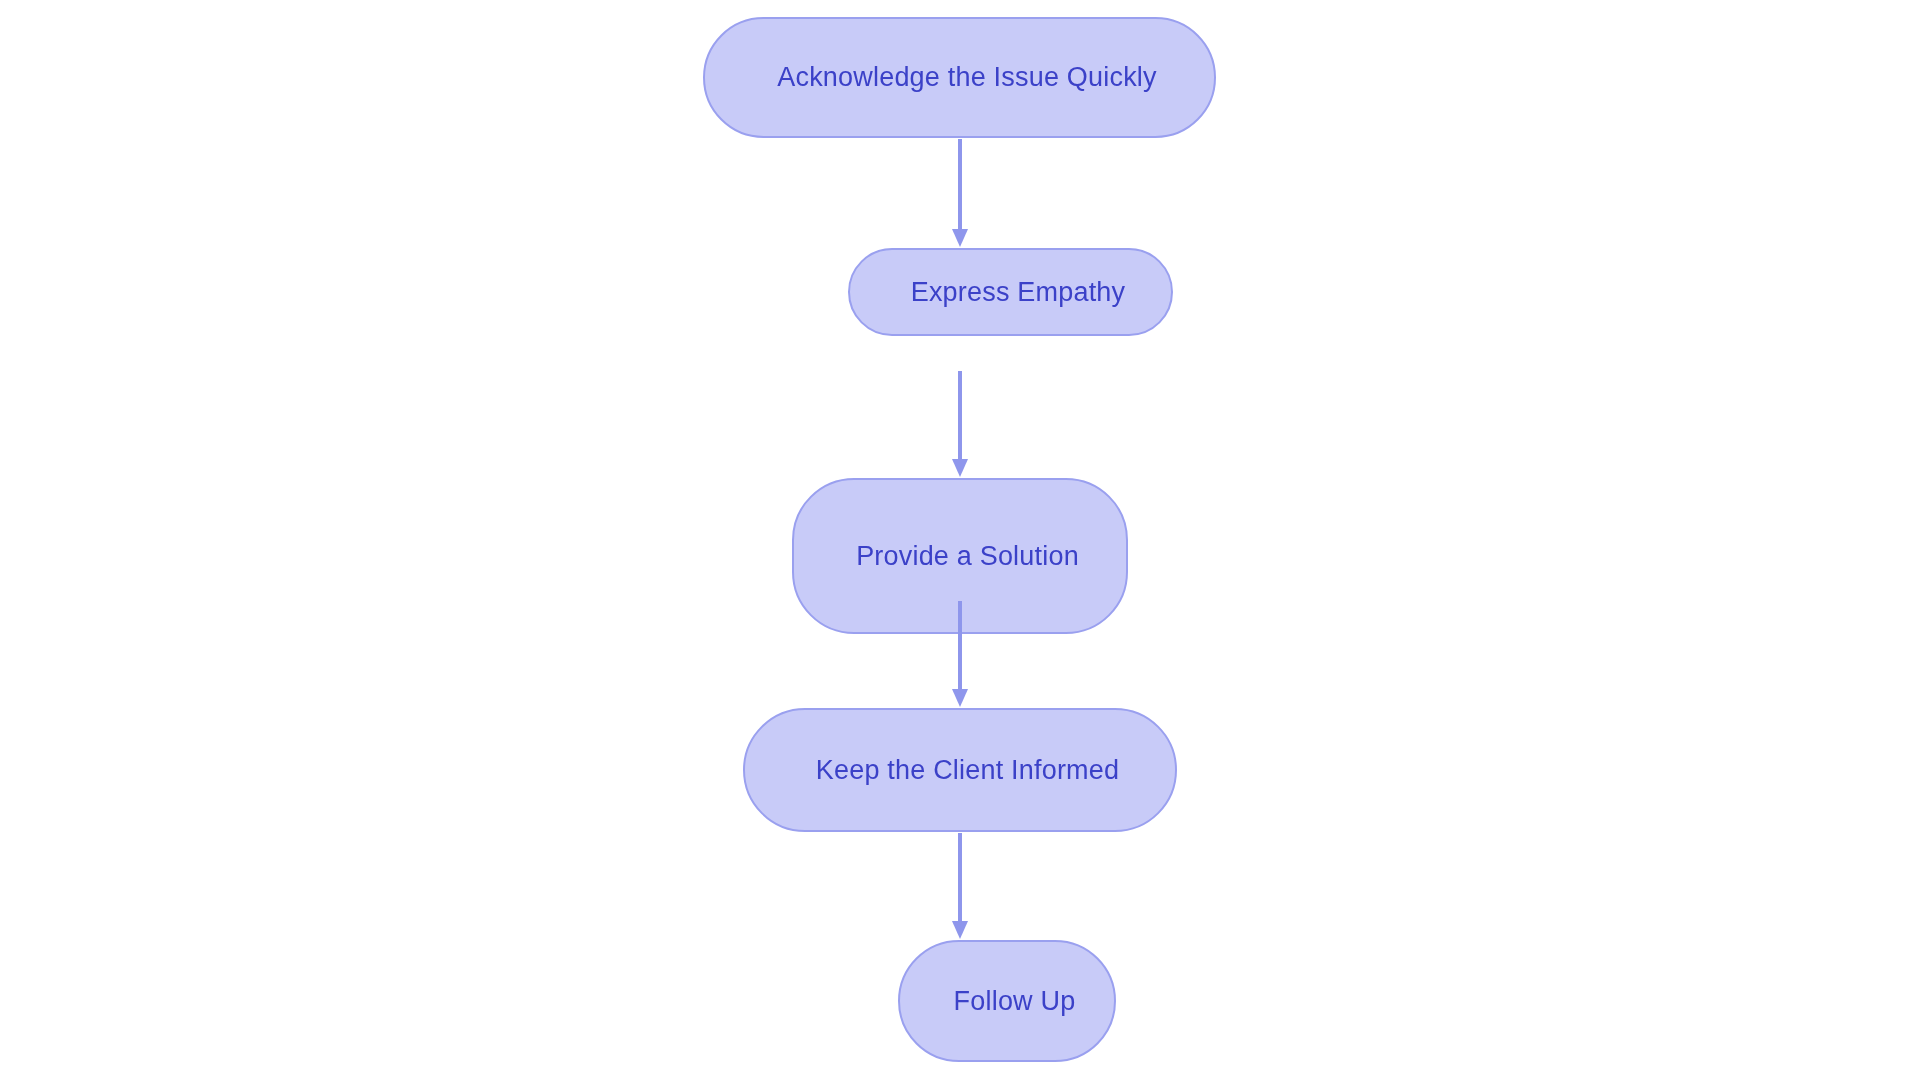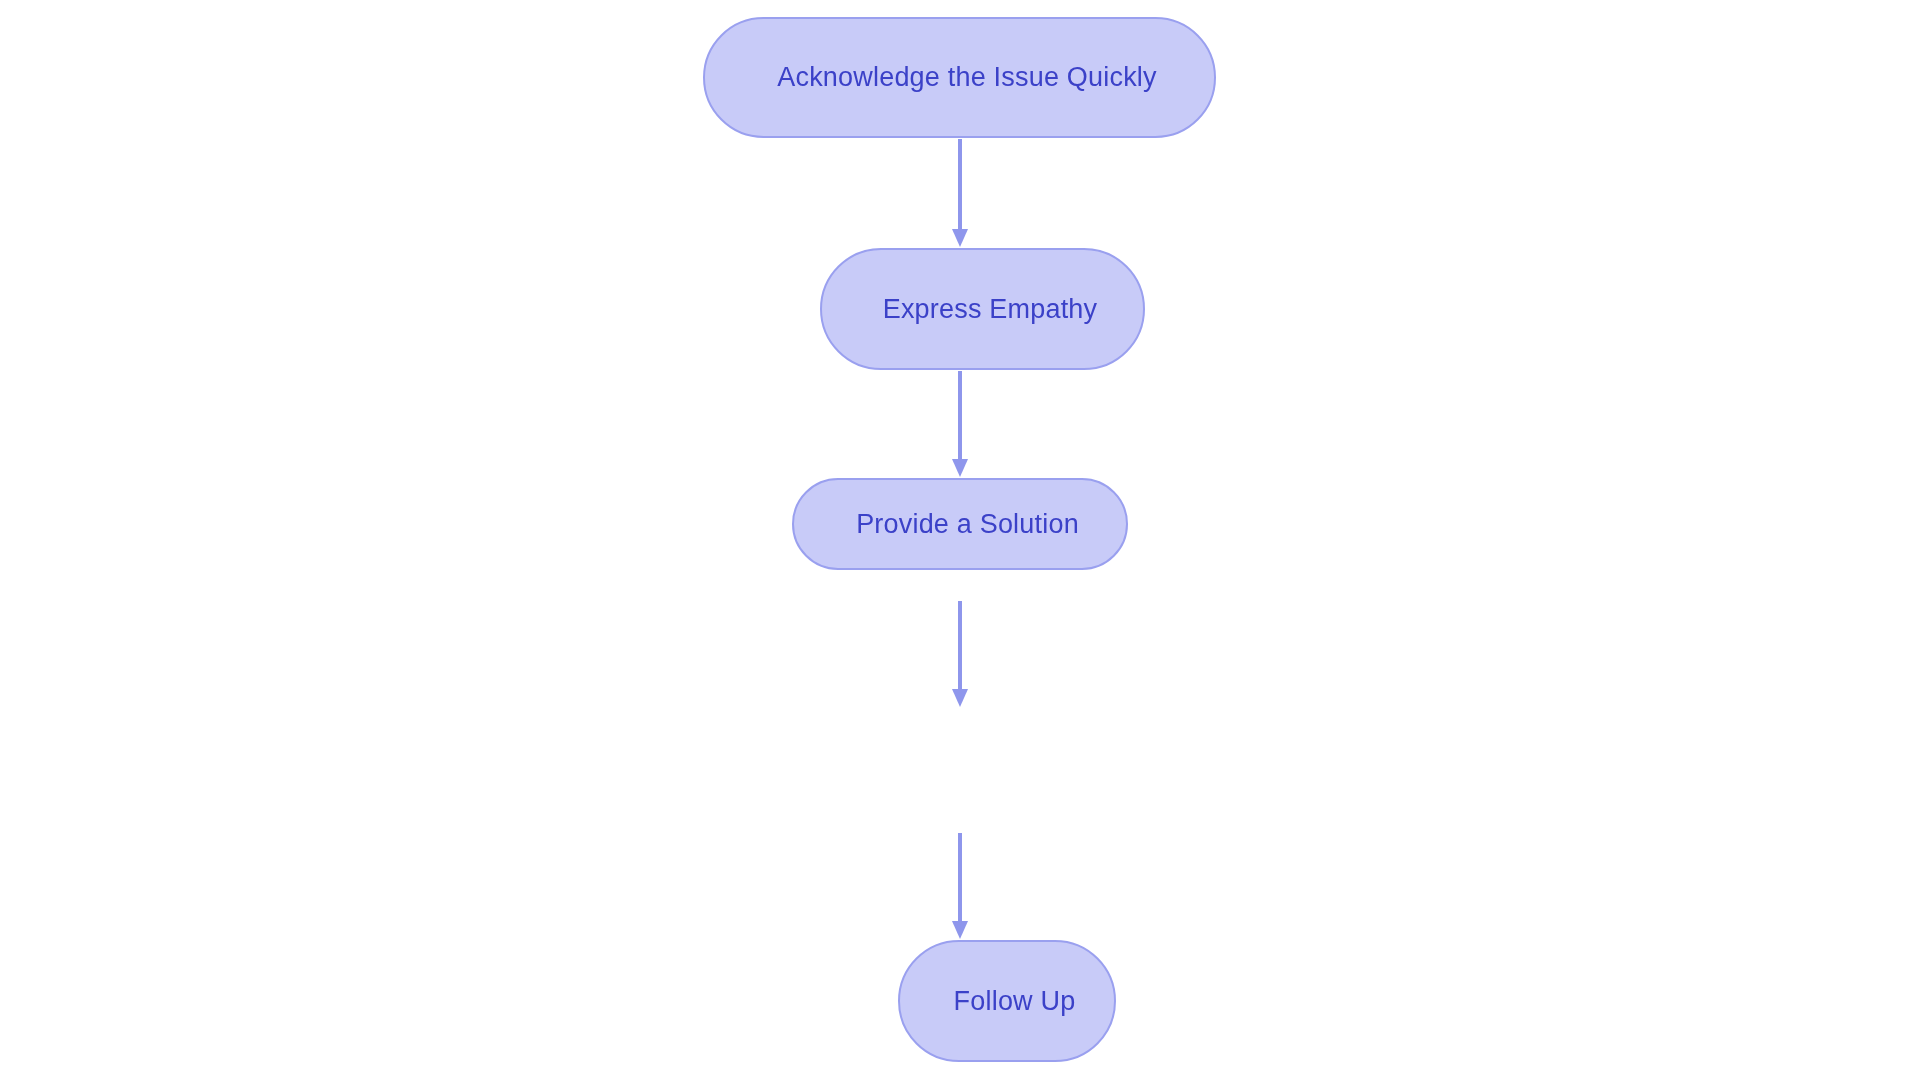--- a/index.html
+++ b/index.html
@@ -28,22 +28,22 @@
   .node .label {
     color: var(--node-text, #3b41c8);
     font-size: 27px;
     font-weight: 400;
     letter-spacing: 0.2px;
     white-space: nowrap;
     user-select: none;
     margin-left: 15px;
   }
   .node-1 { left: 703px; top: 17px;  width: 513px; height: 121px; }
-  .node-2 { left: 820px; top: 248px; width: 325px; height: 122px; text-align: center; }
-  .node-3 { left: 792px; top: 478px; width: 336px; height: 92px; }
+  .node-2 { left: 848px; top: 248px; width: 325px; height: 88px; text-align: center; }
+  .node-3 { left: 792px; top: 478px; width: 336px; height: 156px; }
   .node-4 { left: 743px; top: 708px; width: 434px; height: 124px; }
   .node-5 { left: 898px; top: 940px; width: 218px; height: 122px; }
 
   .arrow {
     position: absolute;
     left: 940px;
     width: 40px;
   }
   .arrow-1 { top: 139px; height: 108px; }
   .arrow-2 { top: 371px; height: 106px; }
@@ -95,20 +95,23 @@
 
   <div class="node node-3">
     <span class="label">Provide a Solution</span>
   </div>
 
   <div class="arrow arrow-3">
     <div class="arrow-line"></div>
     <div class="arrow-head"></div>
   </div>
 
+  <div class="node node-4">
+    <span class="label">Keep the Client Informed</span>
+  </div>
 
   <div class="arrow arrow-4">
     <div class="arrow-line"></div>
     <div class="arrow-head"></div>
   </div>
 
   <div class="node node-5">
     <span class="label">Follow Up</span>
   </div>
 

